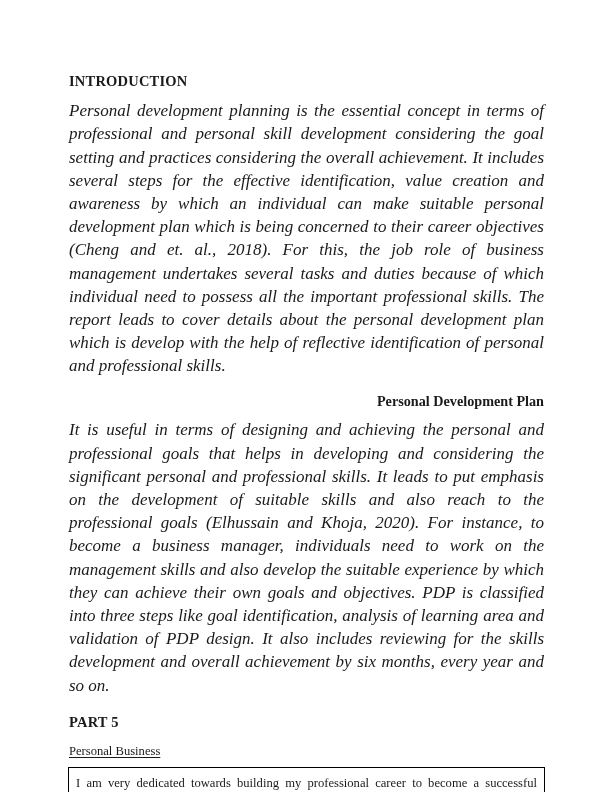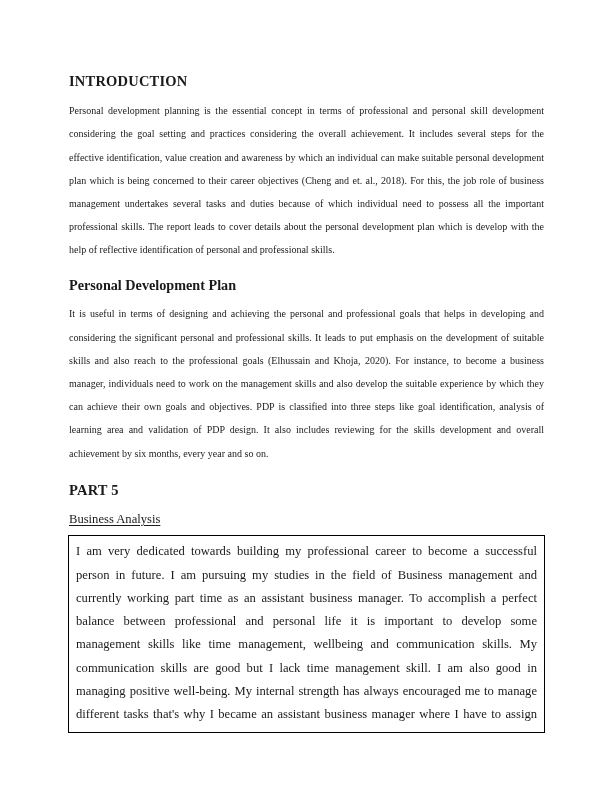--- a/index.html
+++ b/index.html
@@ -34,44 +34,46 @@
     font-weight: bold;
     margin: 0 0 9px 0;
     line-height: 1.25;
     letter-spacing: 0.2px;
   }
   h2.doc-subheading {
     font-size: 14.2px;
     font-weight: bold;
     margin: 15px 0 8px 0;
     line-height: 1.25;
+    text-align: right;
   }
   h2.part-heading {
     font-size: 14.5px;
     font-weight: bold;
     margin: 16px 0 12px 0;
     line-height: 1.25;
     letter-spacing: 0.2px;
   }
   .underline-heading {
     font-size: 12.6px;
     font-weight: normal;
     text-decoration: underline;
     text-underline-offset: 2px;
     margin: 0 0 8px 0;
     line-height: 1.3;
     display: block;
   }
   p.body-text {
-    font-size: 10px;
+    font-size: 17px;
     line-height: 23.2px;
     text-align: justify;
     text-justify: inter-word;
     margin: 0;
     hyphens: none;
+    font-style: italic;
   }
 
   .boxed {
     border: 1px solid #000000;
     padding: 4px 7px 6px 7px;
     box-sizing: border-box;
     width: 477px;
     margin-left: -1px;
     overflow: hidden;
     max-height: 198px;
@@ -93,20 +95,20 @@
     <h1 class="doc-heading">INTRODUCTION</h1>
 
     <p class="body-text">Personal development planning is the essential concept in terms of professional and personal skill development considering the goal setting and practices considering the overall achievement. It includes several steps for the effective identification, value creation and awareness by which an individual can make suitable personal development plan which is being concerned to their career objectives (Cheng and et. al., 2018). For this, the job role of business management undertakes several tasks and duties because of which individual need to possess all the important professional skills. The report leads to cover details about the personal development plan which is develop with the help of reflective identification of personal and professional skills.</p>
 
     <h2 class="doc-subheading">Personal Development Plan</h2>
 
     <p class="body-text">It is useful in terms of designing and achieving the personal and professional goals that helps in developing and considering the significant personal and professional skills. It leads to put emphasis on the development of suitable skills and also reach to the professional goals (Elhussain and Khoja, 2020). For instance, to become a business manager, individuals need to work on the management skills and also develop the suitable experience by which they can achieve their own goals and objectives. PDP is classified into three steps like goal identification, analysis of learning area and validation of PDP design. It also includes reviewing for the skills development and overall achievement by six months, every year and so on.</p>
 
     <h2 class="part-heading">PART 5</h2>
 
-    <span class="underline-heading">Business Analysis</span>
+    <span class="underline-heading">Personal Business</span>
 
     <div class="boxed">
       <p>I am very dedicated towards building my professional career to become a successful person in future. I am pursuing my studies in the field of Business management and currently working part time as an assistant business manager. To accomplish a perfect balance between professional and personal life it is important to develop some management skills like time management, wellbeing and communication skills. My communication skills are good but I lack time management skill. I am also good in managing positive well-being. My internal strength has always encouraged me to manage different tasks that's why I became an assistant business manager where I have to assign roles and responsibilities to the people. The required skills for an assistant business manager are effective communication and team management. My projects, training and</p>
     </div>
 
   </div>
 </div>
 
 </body></html>

